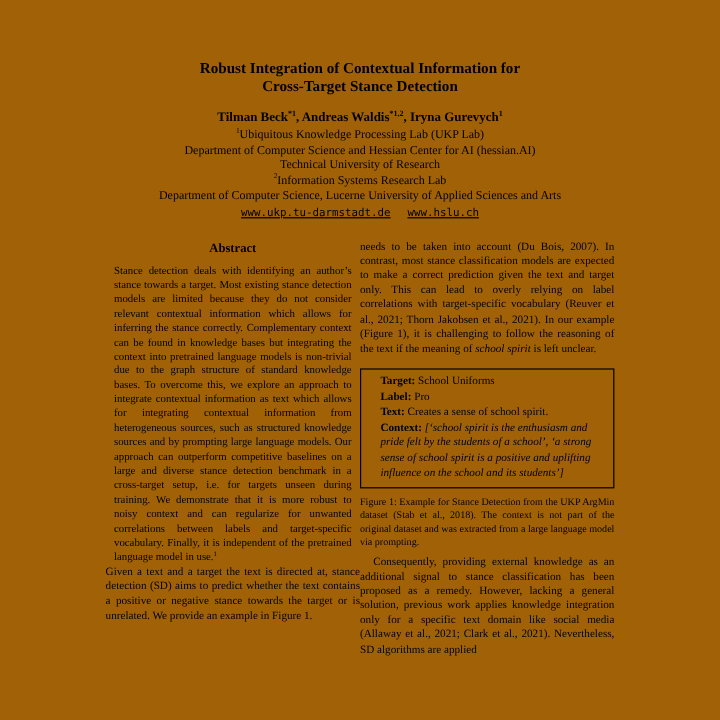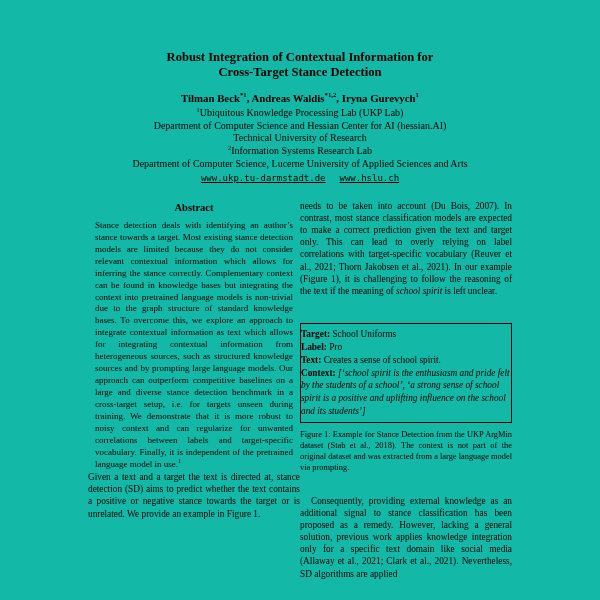--- a/index.html
+++ b/index.html
@@ -7,21 +7,21 @@
     width: 600px; height: 600px;
     background: #ffffff;
     color: #000000;
     font-family: "Liberation Serif", serif;
   }
   .page {
     width: 600px; height: 600px;
     box-sizing: border-box;
     padding: 50px 88px 0 88px;
     overflow: hidden;
-    background: #14b8a6;
+    background: #a16207;
   }
   .title {
     text-align: center;
     font-weight: bold;
     font-size: 12.6px;
     line-height: 1.22;
   }
   .authors {
     text-align: center;
     font-weight: bold;
@@ -65,30 +65,30 @@
   .sec-num { margin-right: 10px; }
   .body-text {
     font-size: 9.3px;
     line-height: 1.31;
     text-align: justify;
     margin: 0;
   }
   .indent { text-indent: 11px; }
   .fig-box {
     border: 1px solid #000;
-    margin: 26px 0 7px 0;
-    padding: 4px 0;
+    margin: 10px 0 7px 0;
+    padding: 4px 16px;
     font-size: 9.3px;
     line-height: 1.38;
   }
   .caption {
     font-size: 8.4px;
     line-height: 1.3;
     text-align: justify;
-    margin: 0 0 21px 0;
+    margin: 0 0 5px 0;
   }
   b { font-weight: bold; }
   i { }
 </style>
 </head>
 <body>
 
 <div class="page">
 
   <div class="title">

